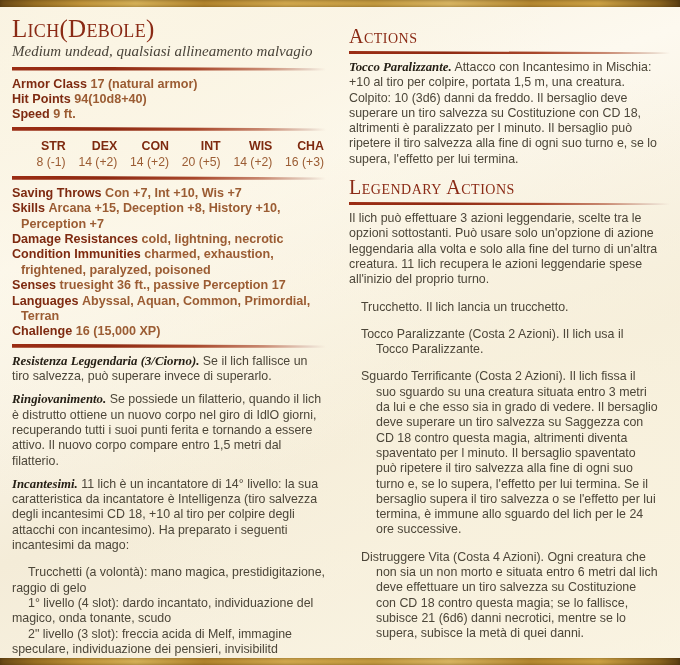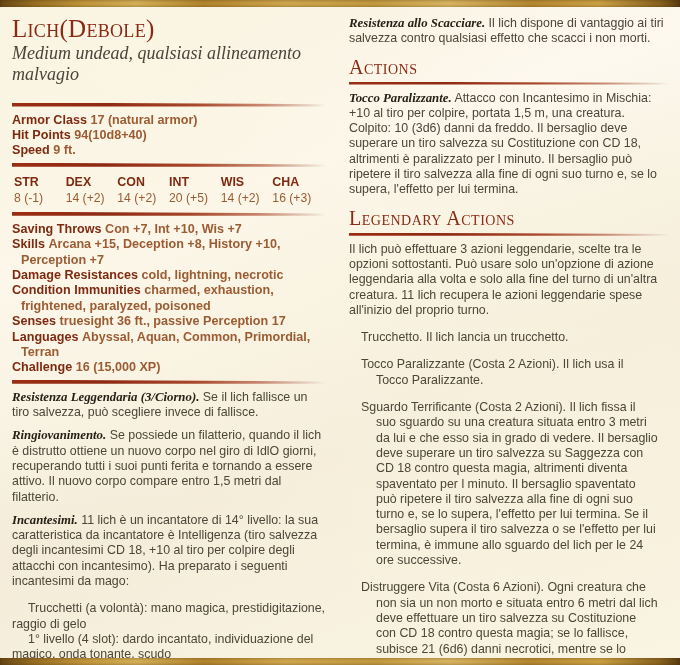--- a/index.html
+++ b/index.html
@@ -65,23 +65,23 @@
     font-size: 25px;
     line-height: 1.02;
     color: #8a2a15;
     letter-spacing: 0.3px;
     margin: 0 0 1px 0;
     font-weight: 400;
   }
   .creature-meta {
     font-family: "Liberation Serif", serif;
     font-style: italic;
-    font-size: 18px;
+    font-size: 15px;
     color: #4a443a;
-    margin: 0 0 18px 0;
+    margin: 0 0 7px 0;
   }
 
   .section-heading {
     font-family: "Liberation Serif", serif;
     font-variant: small-caps;
     font-size: 20px;
     font-weight: 400;
     color: #8a2a15;
     letter-spacing: 0.5px;
     margin: 9px 0 2px 0;
@@ -117,21 +117,21 @@
   .attr-line .val {
     font-weight: bold;
     color: #9b5c33;
   }
 
   
   .abilities {
     display: flex;
     flex-direction: row;
     justify-content: space-between;
-    text-align: left;
+    text-align: right;
     padding: 1px 2px 2px 2px;
   }
   .ability {
     flex: 1 1 0;
   }
   .ability .ab-name {
     font-size: 12.4px;
     font-weight: bold;
     color: #7e2a10;
     line-height: 16px;
@@ -266,44 +266,41 @@
         <p class="attr-line">
           <span class="lbl">Challenge</span>
           <span class="val">16 (15,000 XP)</span>
         </p>
       </div>
 
       <div class="rule"></div>
 
       <div>
         <p class="trait">
-          <span class="tname">Resistenza Leggendaria (3/Ciorno).</span><span> Se il lich fallisce un tiro salvezza, può scegliere invece di fallisce.</span>
+          <span class="tname">Resistenza Leggendaria (3/Ciorno).</span><span> Se il lich fallisce un tiro salvezza, può superare invece di superarlo.</span>
         </p>
         <p class="trait">
           <span class="tname">Ringiovanimento.</span><span> Se possiede un filatterio, quando il lich è distrutto ottiene un nuovo corpo nel giro di IdlO giorni, recuperando tutti i suoi punti ferita e tornando a essere attivo. Il nuovo corpo compare entro 1,5 metri dal filatterio.</span>
         </p>
         <p class="trait" style="margin-bottom:12px">
           <span class="tname">Incantesimi.</span><span> 11 lich è un incantatore di 14° livello: la sua caratteristica da incantatore è Intelligenza (tiro salvezza degli incantesimi CD 18, +10 al tiro per colpire degli attacchi con incantesimo). Ha preparato i seguenti incantesimi da mago:</span>
         </p>
       </div>
 
       <div>
         <p class="spell-line">Trucchetti (a volontà): mano magica, prestidigitazione, raggio di gelo</p>
         <p class="spell-line">1° livello (4 slot): dardo incantato, individuazione del magico, onda tonante, scudo</p>
         <p class="spell-line">2" livello (3 slot): freccia acida di Melf, immagine speculare, individuazione dei pensieri, invisibilitd</p>
 
       </div>
 
     </div>
 
     <div class="col right">
 
-      <p class="trait">
-        <span class="tname">Resistenza allo Scacciare.</span><span> Il lich dispone di vantaggio ai tiri salvezza contro qualsiasi effetto che scacci i non morti.</span>
-      </p>
 
       <h2 class="section-heading">Actions</h2>
       <div class="rule thin"></div>
 
       <p class="trait">
         <span class="tname">Tocco Paralizzante.</span><span> Attacco con Incantesimo in Mischia: +10 al tiro per colpire, portata 1,5 m, una creatura. Colpito: 10 (3d6) danni da freddo. Il bersaglio deve superare un tiro salvezza su Costituzione con CD 18, altrimenti è paralizzato per l minuto. Il bersaglio può ripetere il tiro salvezza alla fine di ogni suo turno e, se lo supera, l'effetto per lui termina.</span>
       </p>
 
       <h2 class="section-heading">Legendary Actions</h2>
       <div class="rule thin"></div>
@@ -314,21 +311,21 @@
         <p class="legend-entry">
           <span class="bname">Trucchetto.</span><span> Il lich lancia un trucchetto.</span>
         </p>
         <p class="legend-entry">
           <span class="bname">Tocco Paralizzante (Costa 2 Azioni).</span><span> Il lich usa il Tocco Paralizzante.</span>
         </p>
         <p class="legend-entry">
           <span class="bname">Sguardo Terrificante (Costa 2 Azioni).</span><span> Il lich fissa il suo sguardo su una creatura situata entro 3 metri da lui e che esso sia in grado di vedere. Il bersaglio deve superare un tiro salvezza su Saggezza con CD 18 contro questa magia, altrimenti diventa spaventato per l minuto. Il bersaglio spaventato può ripetere il tiro salvezza alla fine di ogni suo turno e, se lo supera, l'effetto per lui termina. Se il bersaglio supera il tiro salvezza o se l'effetto per lui termina, è immune allo sguardo del lich per le 24 ore successive.</span>
         </p>
         <p class="legend-entry">
-          <span class="bname">Distruggere Vita (Costa 6 Azioni).</span><span> Ogni creatura che non sia un non morto e situata entro 6 metri dal lich deve effettuare un tiro salvezza su Costituzione con CD 18 contro questa magia; se lo fallisce, subisce 21 (6d6) danni necrotici, mentre se lo supera, subisce la metà di quei danni.</span>
+          <span class="bname">Distruggere Vita (Costa 4 Azioni).</span><span> Ogni creatura che non sia un non morto e situata entro 6 metri dal lich deve effettuare un tiro salvezza su Costituzione con CD 18 contro questa magia; se lo fallisce, subisce 21 (6d6) danni necrotici, mentre se lo supera, subisce la metà di quei danni.</span>
         </p>
       </div>
 
     </div>
 
   </div>
 
   <div class="bar-gold bottom"></div>
 
 </div>

